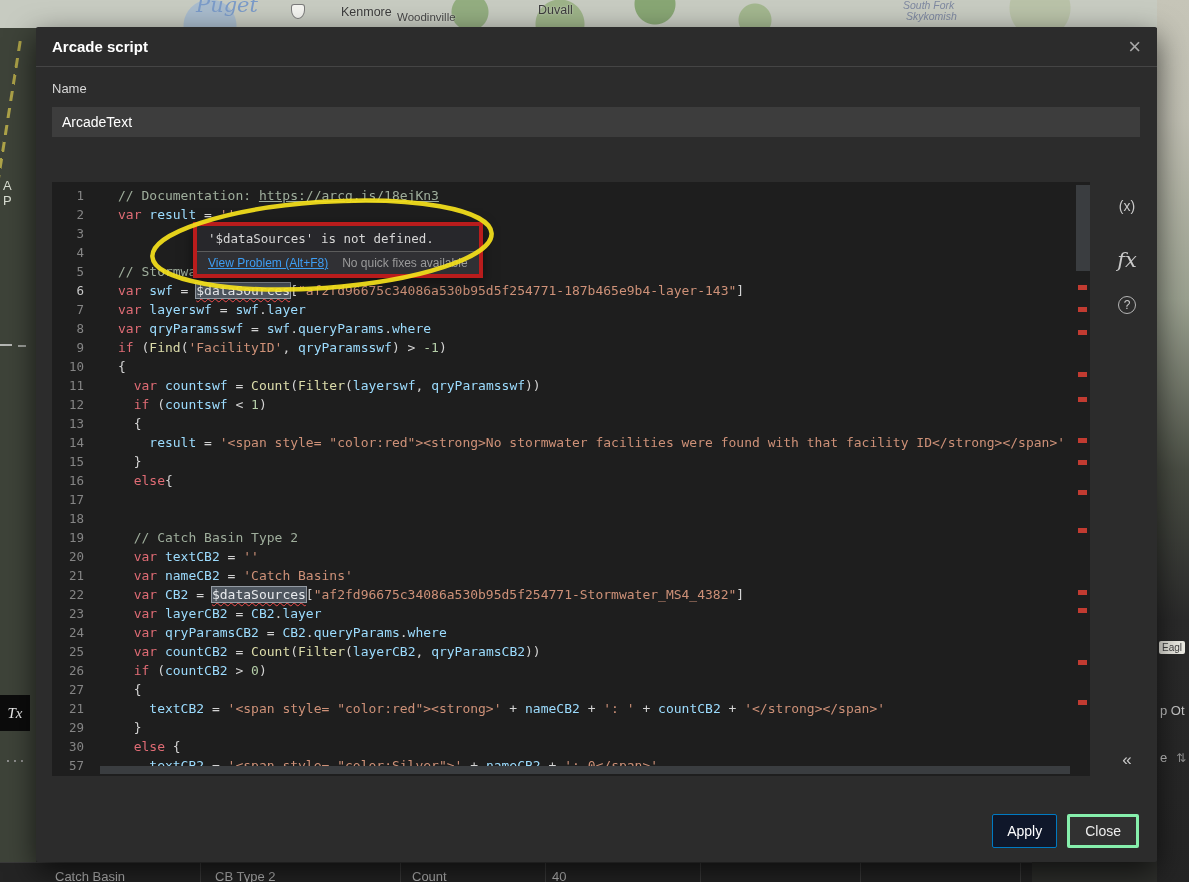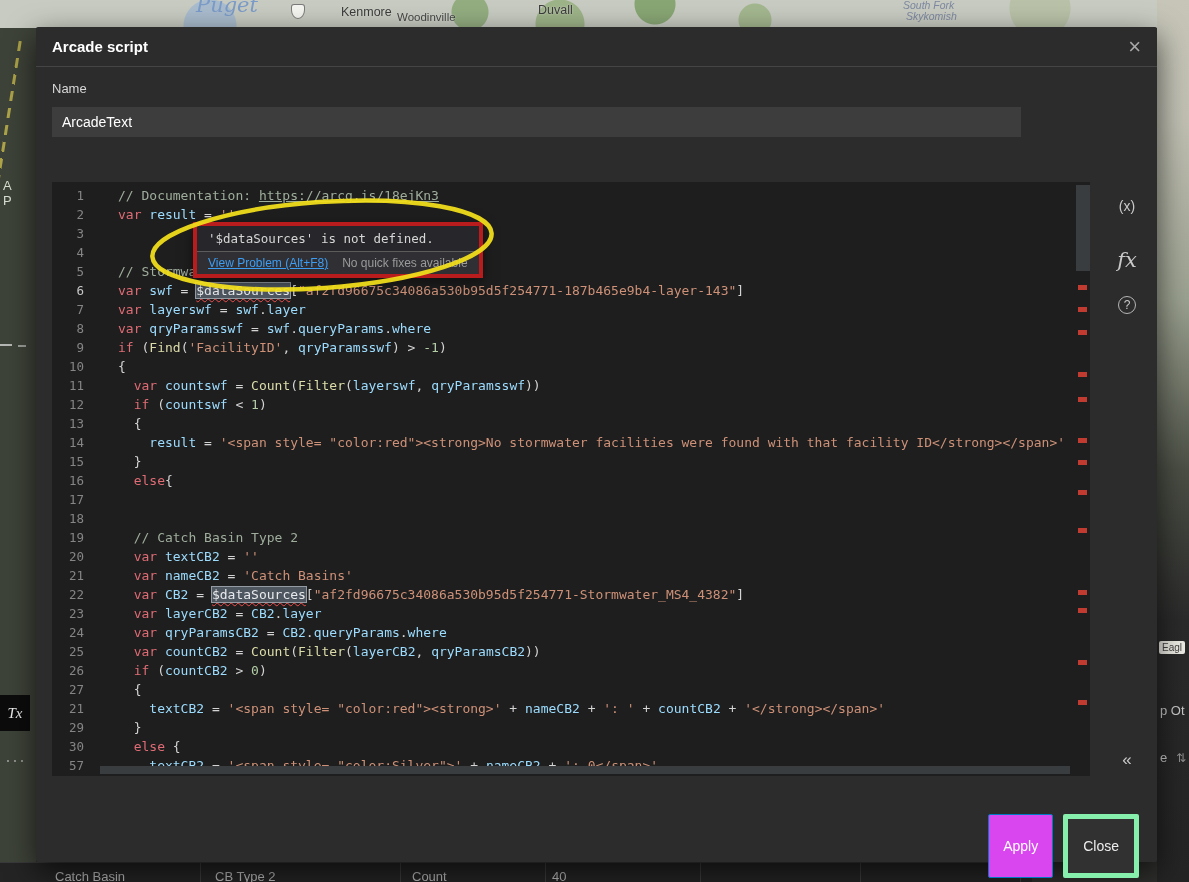--- a/index.html
+++ b/index.html
@@ -53,21 +53,21 @@
   .fcell{position:absolute;top:6px;color:#b9b9b9;font-size:13px;white-space:nowrap;}
 
   
   .modal{position:absolute;left:36px;top:27px;width:1121px;height:835px;background:#2c2c2c;
          border-radius:2px;box-shadow:0 10px 30px rgba(0,0,0,.65);}
   .m-header{position:absolute;left:0;right:0;top:0;height:40px;border-bottom:1px solid #454545;
             display:flex;align-items:center;justify-content:space-between;padding:0 16px;box-sizing:border-box;}
   .m-title{color:#fff;font-size:15px;font-weight:bold;}
   .m-close{color:#a8a8a8;font-size:22px;line-height:22px;cursor:pointer;}
   .name-label{position:absolute;left:16px;top:54px;color:#d8d8d8;font-size:13px;}
-  .name-input{position:absolute;left:16px;top:80px;width:969px;height:30px;box-sizing:border-box;
+  .name-input{position:absolute;left:16px;top:80px;width:1088px;height:30px;box-sizing:border-box;
               background:#3d3d3d;border:none;outline:none;color:#fff;font-size:14px;
               padding:0 10px;font-family:"Liberation Sans",sans-serif;}
 
   
   .editor{position:absolute;left:16px;top:155px;width:1038px;height:594px;background:#1e1e1e;
           font-family:"DejaVu Sans Mono",monospace;font-size:13px;display:flex;overflow:hidden;}
   .gutter{width:48px;padding-top:4px;box-sizing:border-box;flex:none;}
   .lnum{height:19px;line-height:19px;text-align:right;padding-right:16px;color:#858585;font-size:12.5px;}
   .lnum.active{color:#c6c6c6;}
   .code{flex:1;padding:4px 0 0 18px;overflow:hidden;position:relative;}
@@ -97,22 +97,22 @@
   .side-icons{position:absolute;right:8px;top:155px;width:44px;height:594px;}
   .sicon{position:absolute;left:0;width:44px;text-align:center;color:#c9c9c9;font-size:14px;cursor:pointer;}
   .s1{top:16px;}
   .s2{top:66px;font-style:italic;font-family:"DejaVu Serif",serif;font-size:21px;}
   .s3{top:114px;}
   .s3 .ring{display:inline-block;width:18px;height:18px;line-height:17px;border:1px solid #b5b5b5;
             border-radius:50%;font-size:12px;box-sizing:border-box;}
   .s4{top:568px;font-size:17px;}
   .m-footer{position:absolute;top:787px;right:18px;display:flex;gap:10px;}
   .btn{font-family:"Liberation Sans",sans-serif;font-size:14px;border-radius:2px;cursor:pointer;}
-  .apply{background:#d946ef;color:#fff;border:1px solid #007ac2;padding:6px 14px;}
-  .closeb{background:#313131;color:#ededed;border:5px solid #86efac;padding:19px 15px;}
+  .apply{background:#0f172a;color:#fff;border:1px solid #007ac2;padding:6px 14px;}
+  .closeb{background:#313131;color:#ededed;border:3px solid #86efac;padding:6px 15px;}
 </style>
 </head>
 <body>
 
 <div class="stage">
 
   <div class="map-top">
     <div class="mlabel puget">Puget</div>
     <div class="shield"></div>
     <div class="mlabel kenmore">Kenmore</div>

